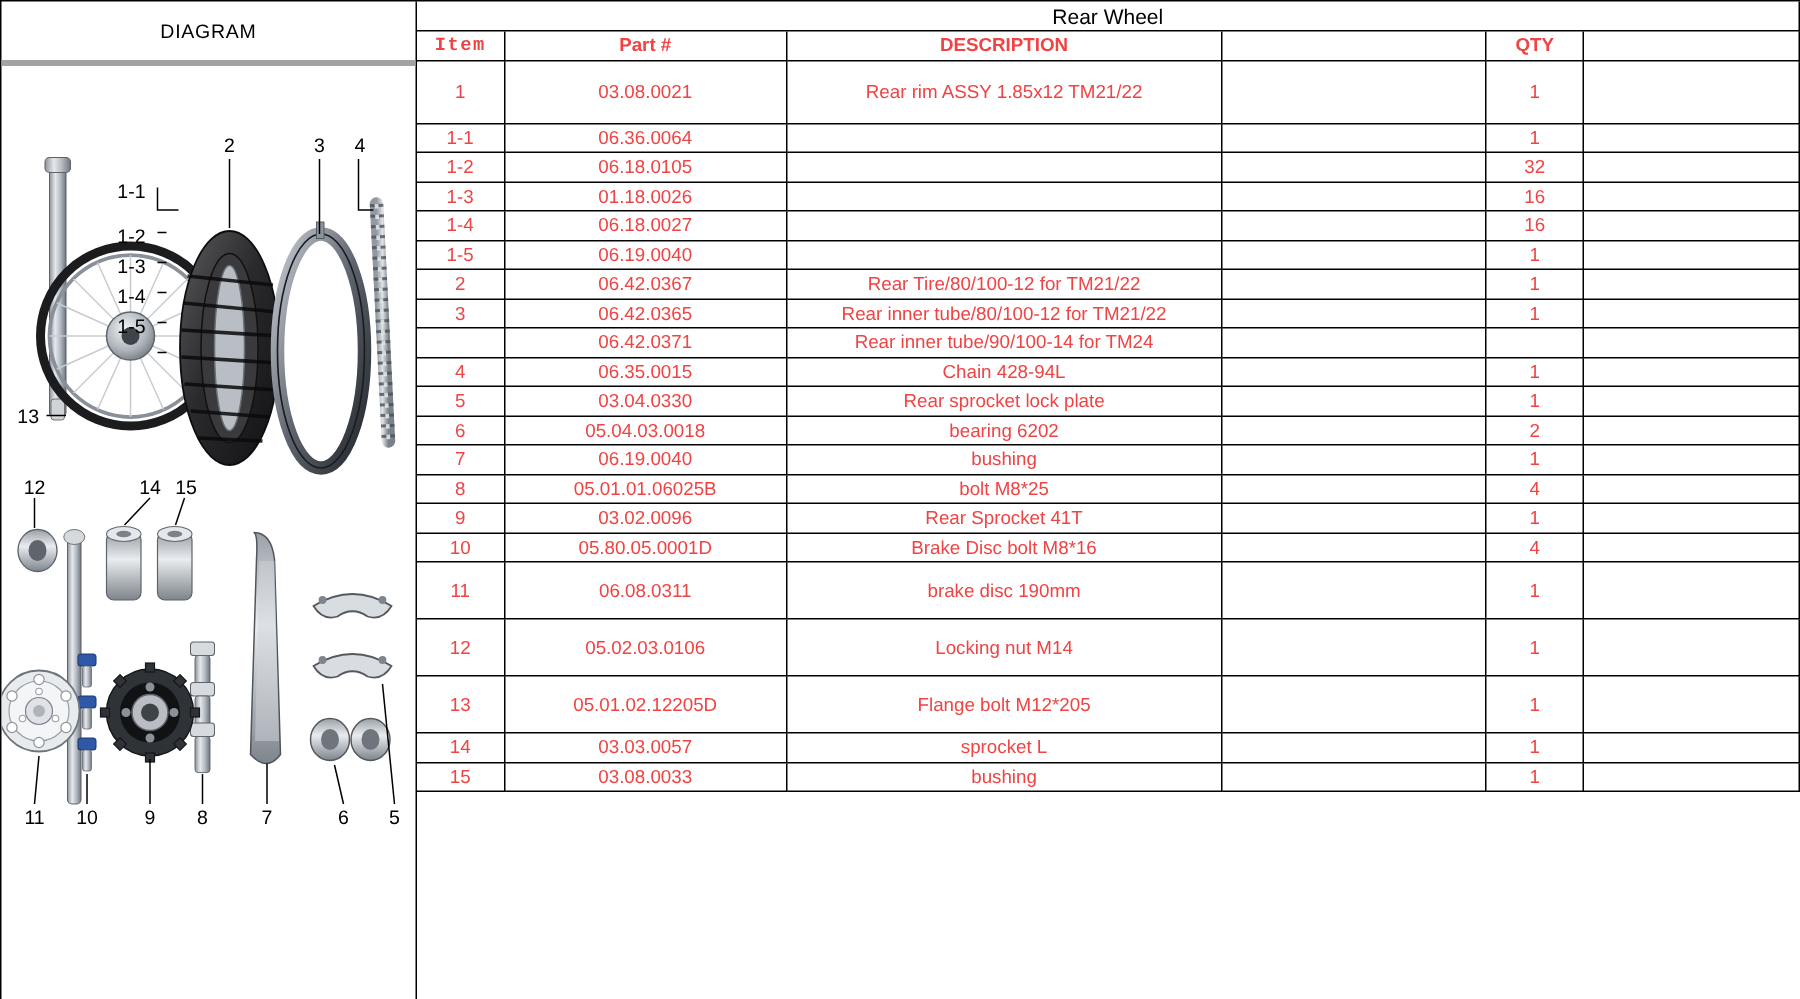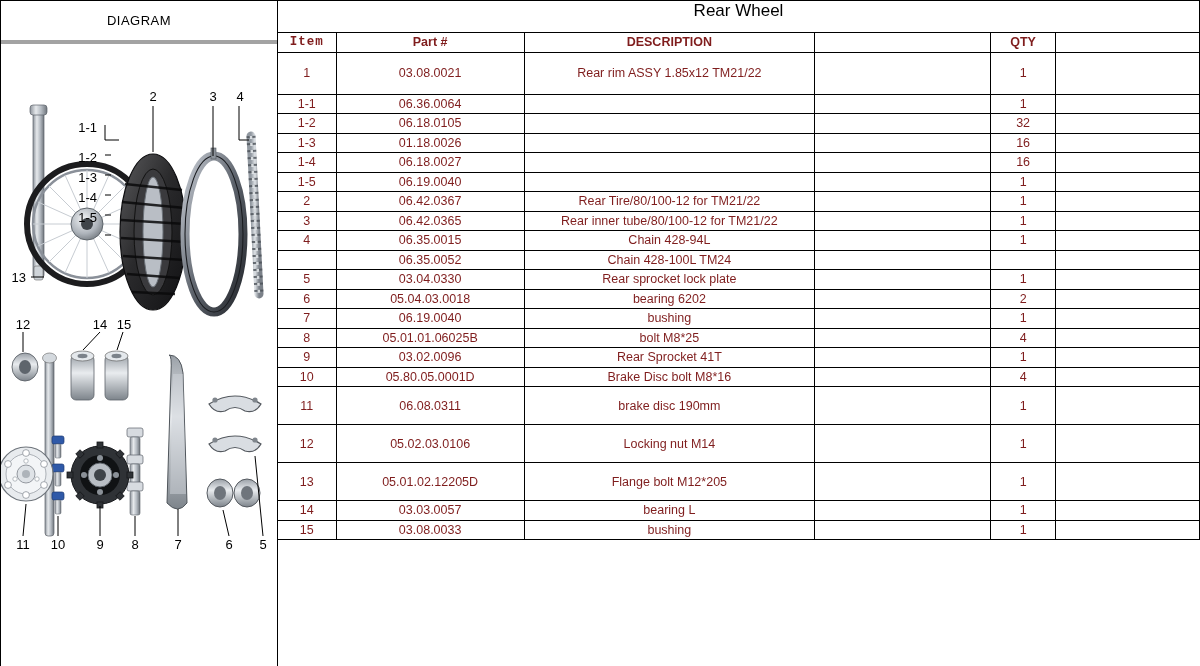--- a/index.html
+++ b/index.html
@@ -44,34 +44,34 @@
   #diagram-svg { position: absolute; left: 0; top: 0; }
 
   
   #table-panel {
     flex: 1 1 auto;
     height: 100%;
     display: flex;
     flex-direction: column;
   }
   #table-title {
-    height: 32px;
+    height: 20px;
     line-height: 20px;
     text-align: center;
-    font-size: 17px;
+    font-size: 14px;
     border-bottom: 1px solid #000;
     border-right: 1px solid #000;
     color: #000;
   }
   table.parts {
     border-collapse: collapse;
     table-layout: fixed;
     width: 100%;
     font-size: 12.5px;
-    color: #7f1d1d;
+    color: #ef4444;
   }
   table.parts td, table.parts th {
     border-right: 1px solid #000;
     border-bottom: 1px solid #000;
     padding: 0 2px;
     text-align: center;
     vertical-align: middle;
     overflow: hidden;
     white-space: nowrap;
   }
@@ -435,33 +435,33 @@
           </tr>
           <tr class="r-norm">
             <td class="c-item">3</td>
             <td class="c-part">06.42.0365</td>
             <td class="c-desc">Rear inner tube/80/100-12 for TM21/22</td>
             <td class="c-blank"></td>
             <td class="c-qty">1</td>
             <td class="c-end"></td>
           </tr>
           <tr class="r-norm">
+            <td class="c-item"></td>
+            <td class="c-part">06.42.0371</td>
+            <td class="c-desc">Rear inner tube/90/100-14 for TM24</td>
+            <td class="c-blank"></td>
+            <td class="c-qty"></td>
+            <td class="c-end"></td>
+          </tr>
+          <tr class="r-norm">
             <td class="c-item">4</td>
             <td class="c-part">06.35.0015</td>
             <td class="c-desc">Chain 428-94L</td>
             <td class="c-blank"></td>
             <td class="c-qty">1</td>
-            <td class="c-end"></td>
-          </tr>
-          <tr class="r-norm">
-            <td class="c-item"></td>
-            <td class="c-part">06.35.0052</td>
-            <td class="c-desc">Chain 428-100L    TM24</td>
-            <td class="c-blank"></td>
-            <td class="c-qty"></td>
             <td class="c-end"></td>
           </tr>
           <tr class="r-norm">
             <td class="c-item">5</td>
             <td class="c-part">03.04.0330</td>
             <td class="c-desc">Rear sprocket lock plate</td>
             <td class="c-blank"></td>
             <td class="c-qty">1</td>
             <td class="c-end"></td>
           </tr>
@@ -525,21 +525,21 @@
             <td class="c-item">13</td>
             <td class="c-part">05.01.02.12205D</td>
             <td class="c-desc">Flange bolt M12*205</td>
             <td class="c-blank"></td>
             <td class="c-qty">1</td>
             <td class="c-end"></td>
           </tr>
           <tr class="r-norm">
             <td class="c-item">14</td>
             <td class="c-part">03.03.0057</td>
-            <td class="c-desc">bearing L</td>
+            <td class="c-desc">sprocket L</td>
             <td class="c-blank"></td>
             <td class="c-qty">1</td>
             <td class="c-end"></td>
           </tr>
           <tr class="r-norm">
             <td class="c-item">15</td>
             <td class="c-part">03.08.0033</td>
             <td class="c-desc">bushing</td>
             <td class="c-blank"></td>
             <td class="c-qty">1</td>

